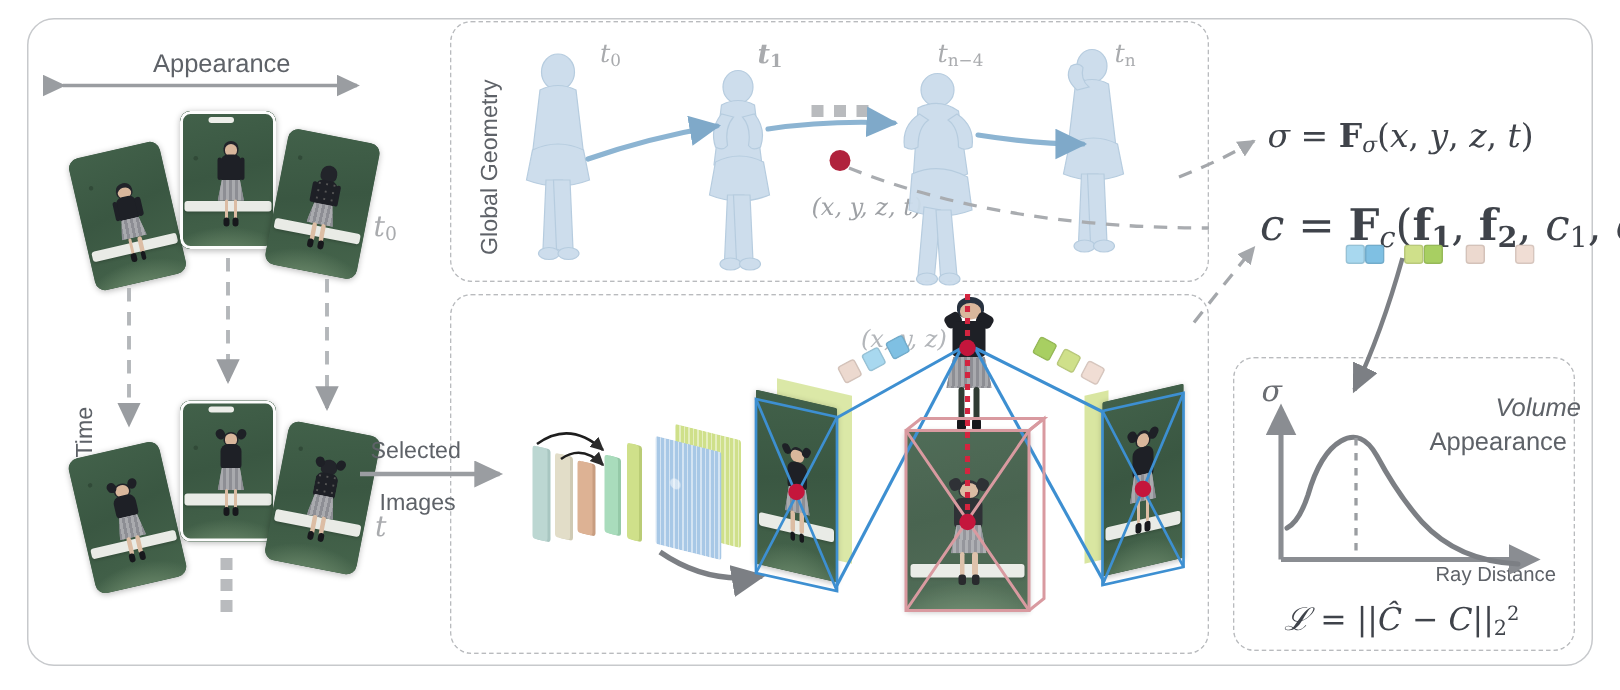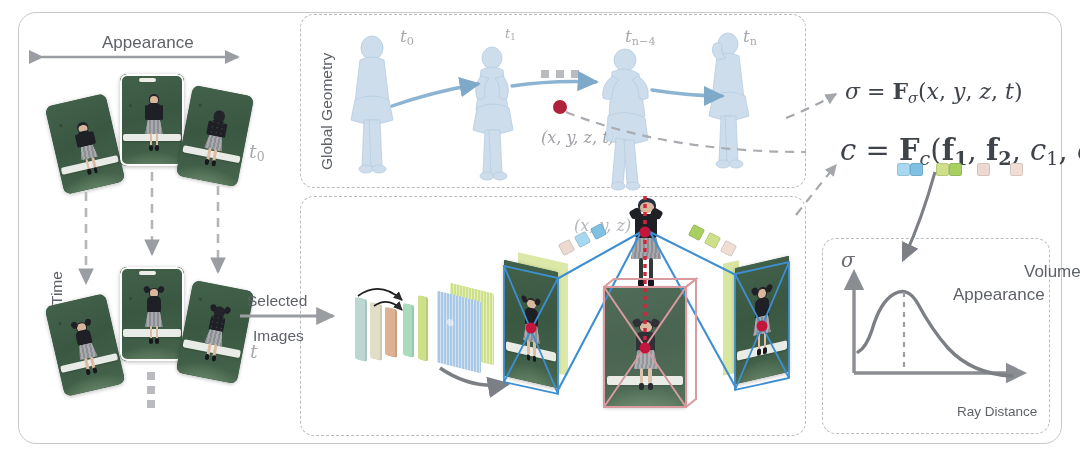--- a/index.html
+++ b/index.html
@@ -221,21 +221,21 @@
   <div class="sq" style="left:147px;top:400px;"></div>
 
   <div class="lbl" style="left:247px;top:292px;">Selected</div>
   <div class="lbl" style="left:253px;top:327px;">Images</div>
 
   <div class="vlabel" style="left:318px;top:170px;">Global Geometry</div>
 
   <div class="math" style="left:400px;top:26px;font-size:17px;">
     <span class="mvar" style="color:#a9abae;">t</span><sub class="msubr" style="color:#a9abae;">0</sub>
   </div>
-  <div class="math" style="left:505px;top:26px;font-size:13px;">
+  <div class="math" style="left:505px;top:26px;font-size:18px;font-weight:bold;">
     <span class="mvar" style="color:#a9abae;">t</span><sub class="msubr" style="color:#a9abae;">1</sub>
   </div>
   <div class="math" style="left:625px;top:26px;font-size:17px;">
     <span class="mvar" style="color:#a9abae;">t</span><sub class="msubr" style="color:#a9abae;">n−4</sub>
   </div>
   <div class="math" style="left:743px;top:26px;font-size:17px;">
     <span class="mvar" style="color:#a9abae;">t</span><sub class="msubr" style="color:#a9abae;">n</sub>
   </div>
 
   <div class="sq" style="left:541px;top:70px;background:#b9bbbe;"></div>
@@ -352,24 +352,27 @@
   </div>
 
   <div class="sw" style="left:897px;top:163px;background:#a8d8ef;"></div>
   <div class="sw" style="left:910px;top:163px;background:#7fc0e3;"></div>
   <div class="sw" style="left:936px;top:163px;background:#cfe08a;"></div>
   <div class="sw" style="left:949px;top:163px;background:#a8cf62;"></div>
   <div class="sw" style="left:977px;top:163px;background:#ecd9cf;"></div>
   <div class="sw" style="left:1010px;top:163px;background:#f0ddd4;"></div>
 
   <div class="math" style="left:841px;top:248px;font-size:20px;color:#6b6e73;"><span class="mvar">σ</span></div>
-  <div class="lbl lg" style="left:1024px;top:262px;">Volume</div>
+  <div class="lbl lg" style="left:997px;top:262px;font-style:italic;">Volume</div>
   <div class="lbl lg" style="left:953px;top:285px;">Appearance</div>
-  <div class="lbl sm" style="left:957px;top:375px;margin-top:29px;">Ray Distance</div>
-
+  <div class="lbl sm" style="left:957px;top:375px;">Ray Distance</div>
+
+  <div class="math" style="left:856px;top:398px;font-size:21px;">
+    <span class="mvar">ℒ</span><span class="mrm"> = </span><span class="mrm">||</span><span class="mvar">Ĉ</span><span class="mrm"> − </span><span class="mvar">C</span><span class="mrm">||</span><sub class="msubr">2</sub><sup class="msup">2</sup>
+  </div>
 
   <svg class="ov" viewBox="0 0 1080 460">
     <defs>
       <marker id="ah-gray" markerWidth="7" markerHeight="7" refX="5.6" refY="3" orient="auto">
         <path d="M0,0 L6.4,3 L0,6 z" fill="#9a9da1"></path>
       </marker>
       <marker id="ah-gray-dark" markerWidth="7" markerHeight="7" refX="5.6" refY="3" orient="auto">
         <path d="M0,0 L6.4,3 L0,6 z" fill="#7c7f84"></path>
       </marker>
       <marker id="ah-gray-s" markerWidth="6" markerHeight="6" refX="4.8" refY="2.6" orient="auto">

